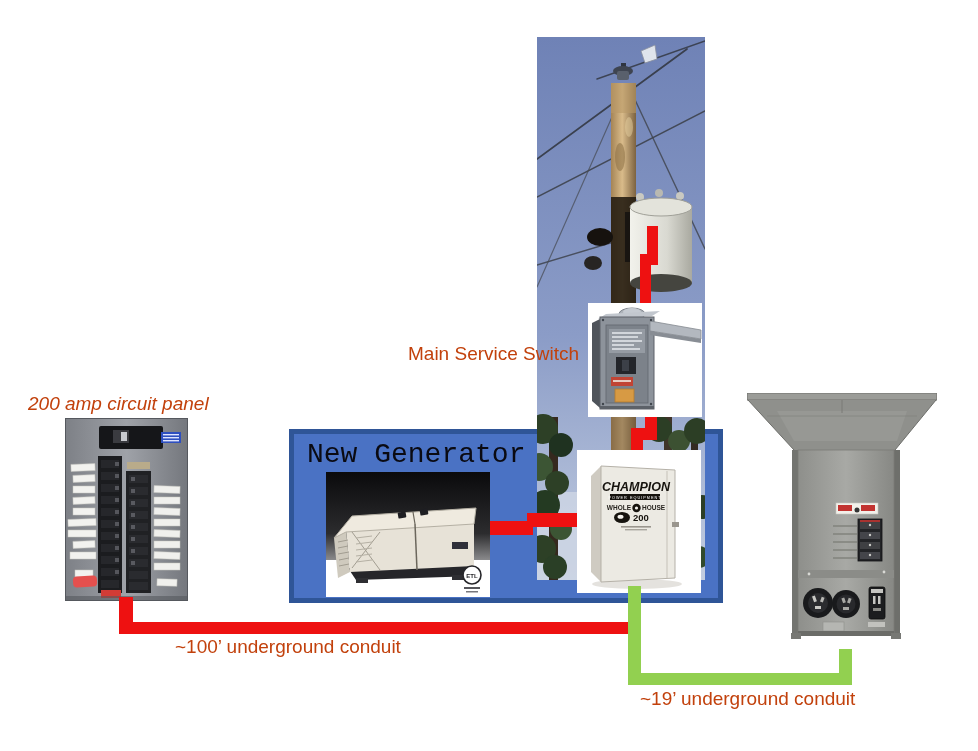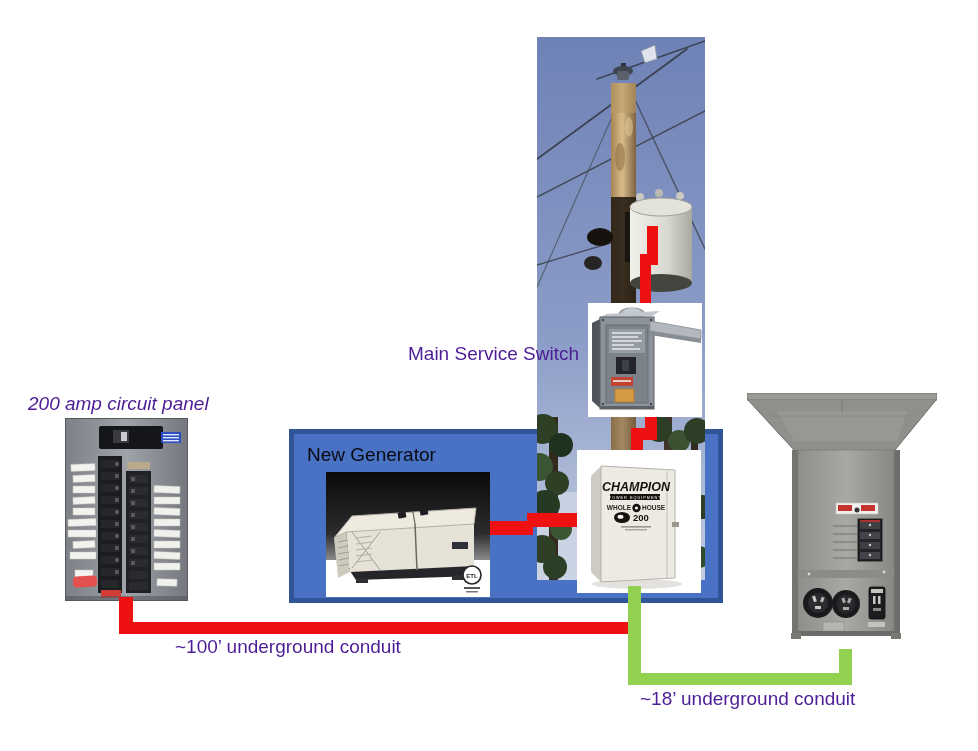--- a/index.html
+++ b/index.html
@@ -1,22 +1,22 @@
 <!DOCTYPE html>
 <html><head>
 <meta charset="utf-8">
 <style>
   html,body{margin:0;padding:0;background:#ffffff;}
   #stage{
     position:relative;width:978px;height:751px;background:#ffffff;overflow:hidden;
     font-family:"Liberation Sans", sans-serif;color:#000;
   }
   .abs{position:absolute;}
-  .lbl{position:absolute;font-size:19px;line-height:22px;color:#4c1d95;white-space:nowrap;}
-  .lbl-big{position:absolute;font-size:19px;line-height:30px;color:#0a0a12;white-space:nowrap;}
+  .lbl{position:absolute;font-size:19px;line-height:22px;color:#c2410c;white-space:nowrap;}
+  .lbl-big{position:absolute;font-size:28px;line-height:30px;color:#0a0a12;white-space:nowrap;font-family:Liberation Mono, monospace;}
   .conduit{position:absolute;}
   .conduit-red{background:#ee1111;}
   .conduit-green{background:#92d050;}
   #gen-box{
     position:absolute;left:289px;top:429px;width:434px;height:174px;
     background:#4a72c4;border:5px solid #2f5597;box-sizing:border-box;
   }
   svg{display:block;}
 </style>
 </head>
@@ -395,15 +395,15 @@
   </svg>
 
   <div class="conduit conduit-green" style="left: 628px; top: 586px; width: 13px; height: 99px; background: rgb(146, 208, 80);"></div>
   <div class="conduit conduit-green" style="left: 628px; top: 673px; width: 224px; height: 12px; background: rgb(146, 208, 80);"></div>
   <div class="conduit conduit-green" style="left: 839px; top: 649px; width: 13px; height: 36px; background: rgb(146, 208, 80);"></div>
 
   <div class="lbl" style="left:28px;top:393px;font-style:italic;">200 amp circuit panel</div>
   <div class="lbl" style="left:408px;top:343px;">Main Service Switch</div>
   <div class="lbl-big" style="left:307px;top:440px;">New Generator</div>
   <div class="lbl" style="left:134px;top:636px;margin-left:41px;">~100’ underground conduit</div>
-  <div class="lbl" style="left:640px;top:688px;">~18’ underground conduit</div>
+  <div class="lbl" style="left:640px;top:688px;">~19’ underground conduit</div>
 
 </div>
 
 </body></html>

